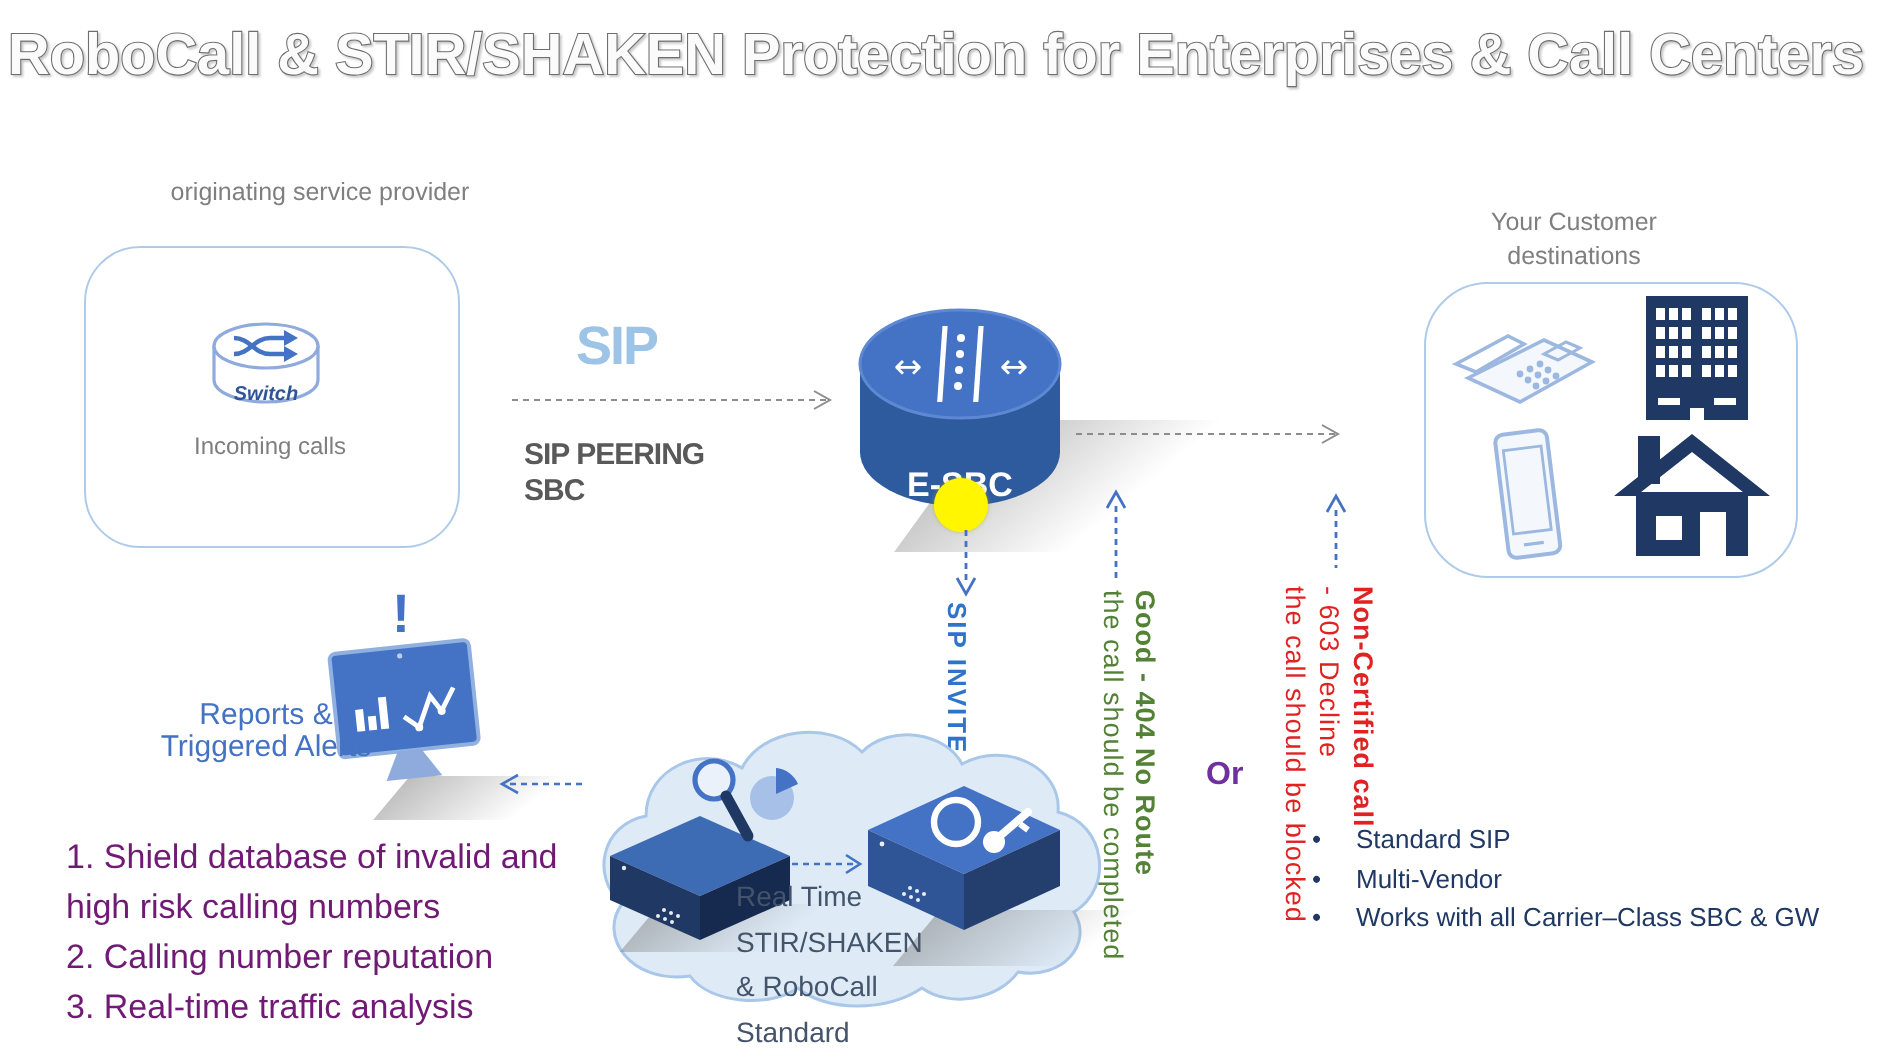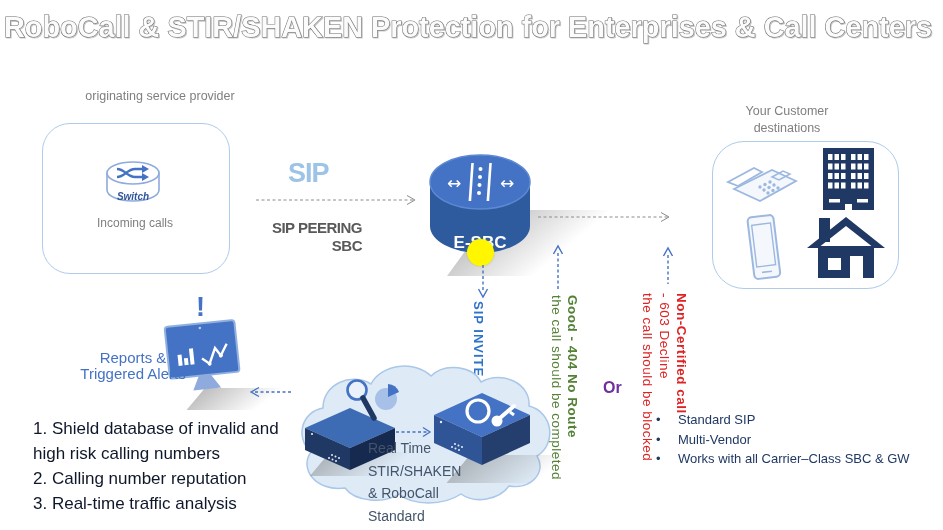--- a/index.html
+++ b/index.html
@@ -3,31 +3,31 @@
 <meta charset="utf-8">
 <style>
   html,body{margin:0;padding:0;background:#fff;}
   #canvas{position:relative;width:943px;height:530px;background:#fff;overflow:hidden;
           font-family:"Liberation Sans",sans-serif;}
   .abs{position:absolute;}
   .gray-label{color:#7f7f7f;font-size:12.5px;line-height:17px;text-align:center;margin-left:20px;}
   .dash-shadow{pointer-events:none;}
   
   .sip-big{color:#9DC3E6;font-size:27px;font-weight:bold;letter-spacing:-1px;}
-  .peering{color:#595959;font-size:15px;font-weight:bold;text-align:right;line-height:18px;letter-spacing:-0.5px;}
+  .peering{color:#595959;font-size:15px;font-weight:bold;text-align:left;line-height:18px;letter-spacing:-0.5px;}
   
   .vtext{writing-mode:vertical-rl;text-orientation:mixed;}
   .sip-invite{color:#2E74C8;font-size:13px;font-weight:600;letter-spacing:1px;}
   .good-col{color:#538135;font-size:13.5px;line-height:16px;letter-spacing:0.5px;}
   .good-col .l1{font-weight:bold;}
   .bad-col{color:#E02222;font-size:13.5px;line-height:17px;letter-spacing:0.5px;}
   .bad-col .l1{font-weight:600;}
   .or-label{color:#7030A0;font-size:16px;font-weight:bold;}
   
-  .features{color:#0f172a;font-size:17px;line-height:25px;}
+  .features{color:#701a75;font-size:17px;line-height:25px;}
   .benefits{color:#1F3864;font-size:13px;}
   .benefits .row{position:relative;padding-left:30px;line-height:19.5px;}
   .benefits .row::before{content:"•";position:absolute;left:8px;color:#1F3864;}
   .reports-label{color:#4472C4;font-size:15px;line-height:16px;text-align:center;}
   .alert-mark{color:#4472C4;font-size:27px;font-weight:bold;}
   .cloud-text{color:#44546A;font-size:14px;line-height:22.5px;text-align:left;}
   .rounded-box{border:1.5px solid #AECBEA;border-radius:28px;background:#fff;}
   .incoming{color:#7f7f7f;font-size:12px;text-align:center;}
   .yellow-dot{width:27px;height:27px;border-radius:50%;background:#FFF600;box-shadow:0 0 2px rgba(180,180,0,.6);}
   .soft-shadow{background:linear-gradient(115deg,rgba(125,125,125,.5),rgba(235,235,235,0) 75%);}

